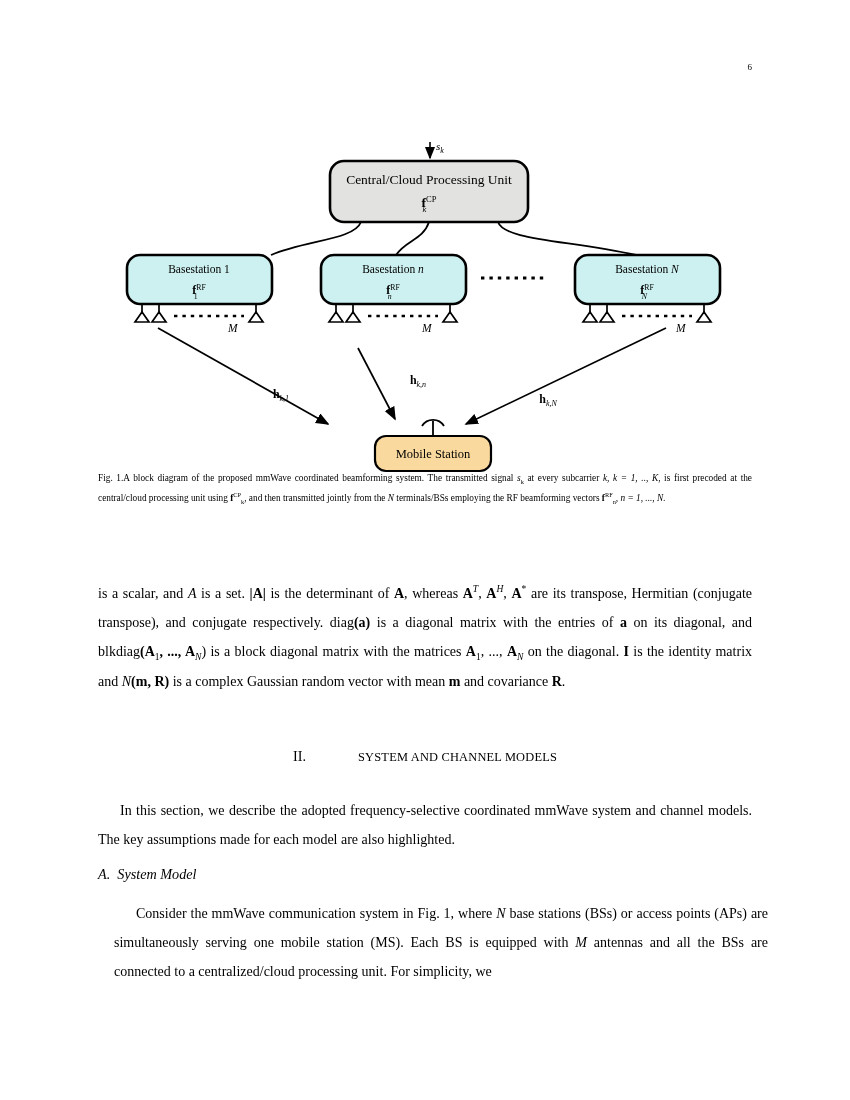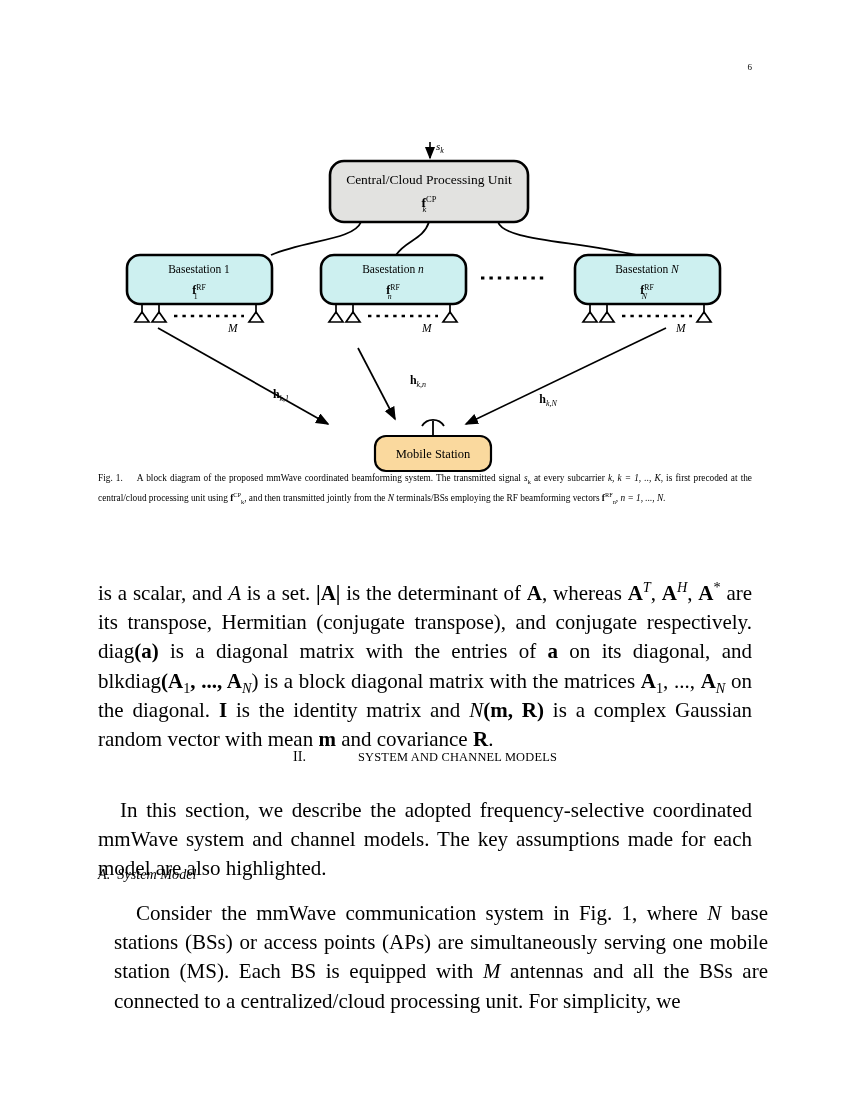--- a/index.html
+++ b/index.html
@@ -40,28 +40,28 @@
   .caption {
     position: absolute;
     left: 98px;
     top: 468px;
     width: 654px;
     font-size: 9.3px;
     line-height: 20px;
     text-align: justify;
     font-family: "Liberation Serif", serif;
   }
-  .caption .figlabel { margin-right: 14px; }
+  .caption .figlabel { margin-right: 0; }
 
   
   .body-text {
     position: absolute;
     left: 98px;
     width: 654px;
-    font-size: 21px;
+    font-size: 14px;
     line-height: 29.2px;
     text-align: justify;
     font-family: "Liberation Serif", serif;
   }
   #para-notation { top: 579px; }
   #section-heading {
     position: absolute;
     left: 98px;
     width: 654px;
     top: 748px;

